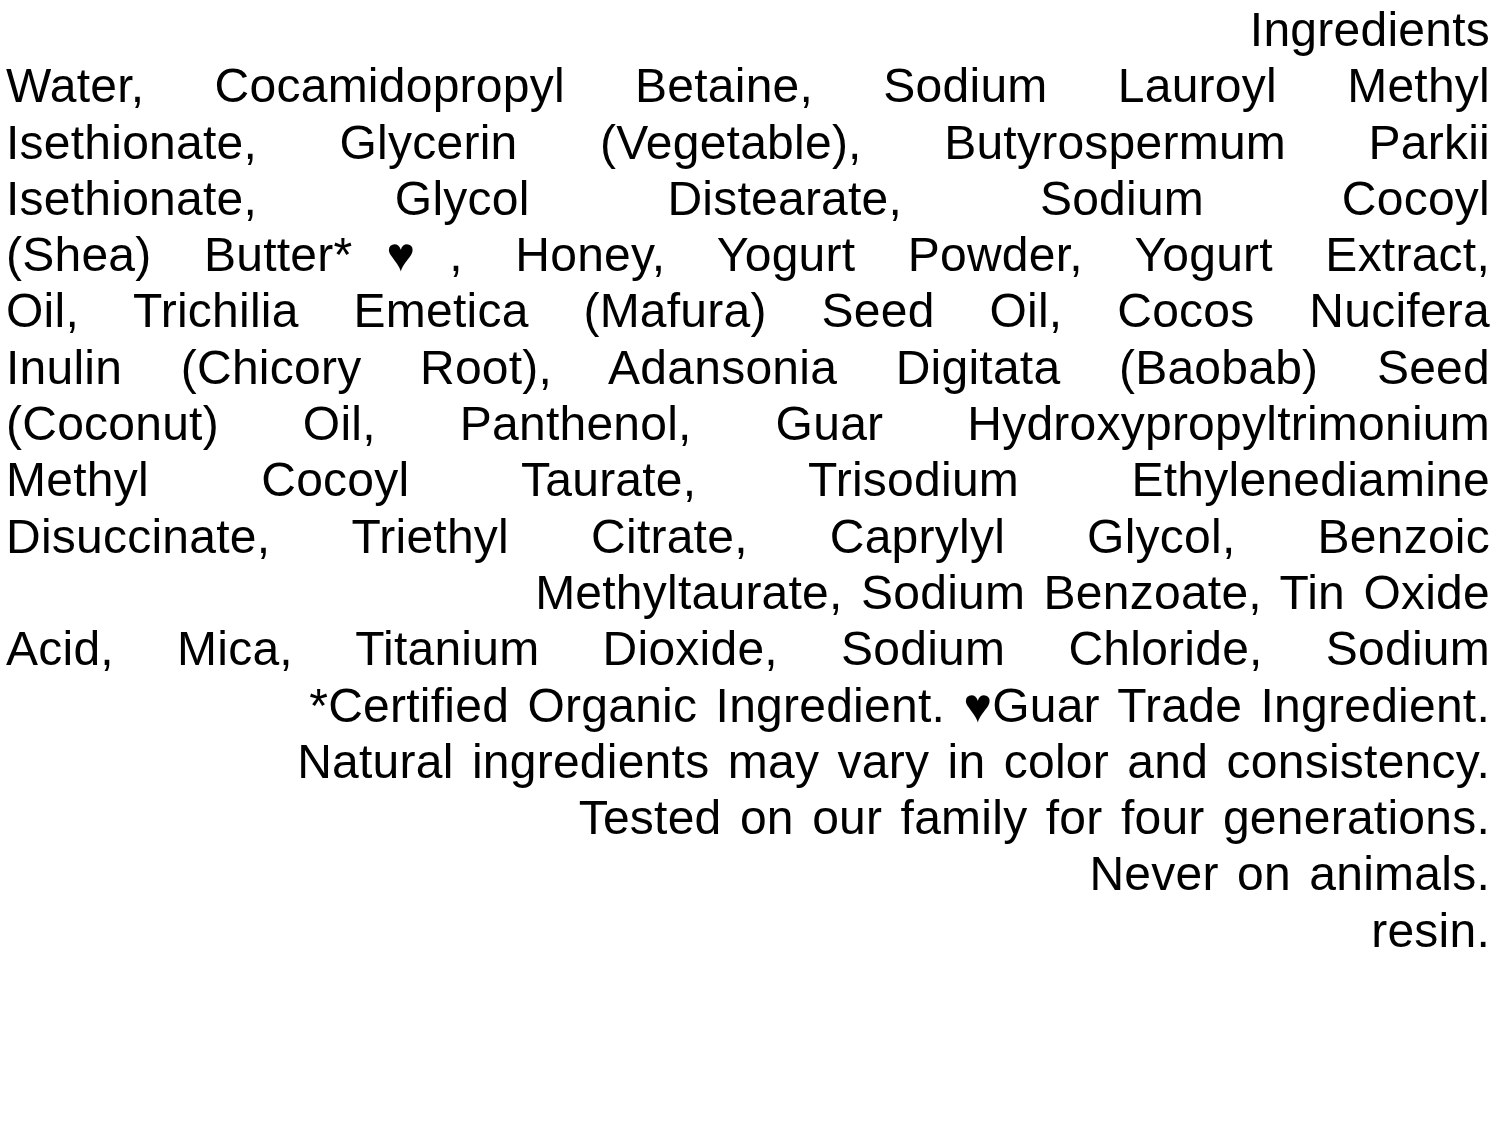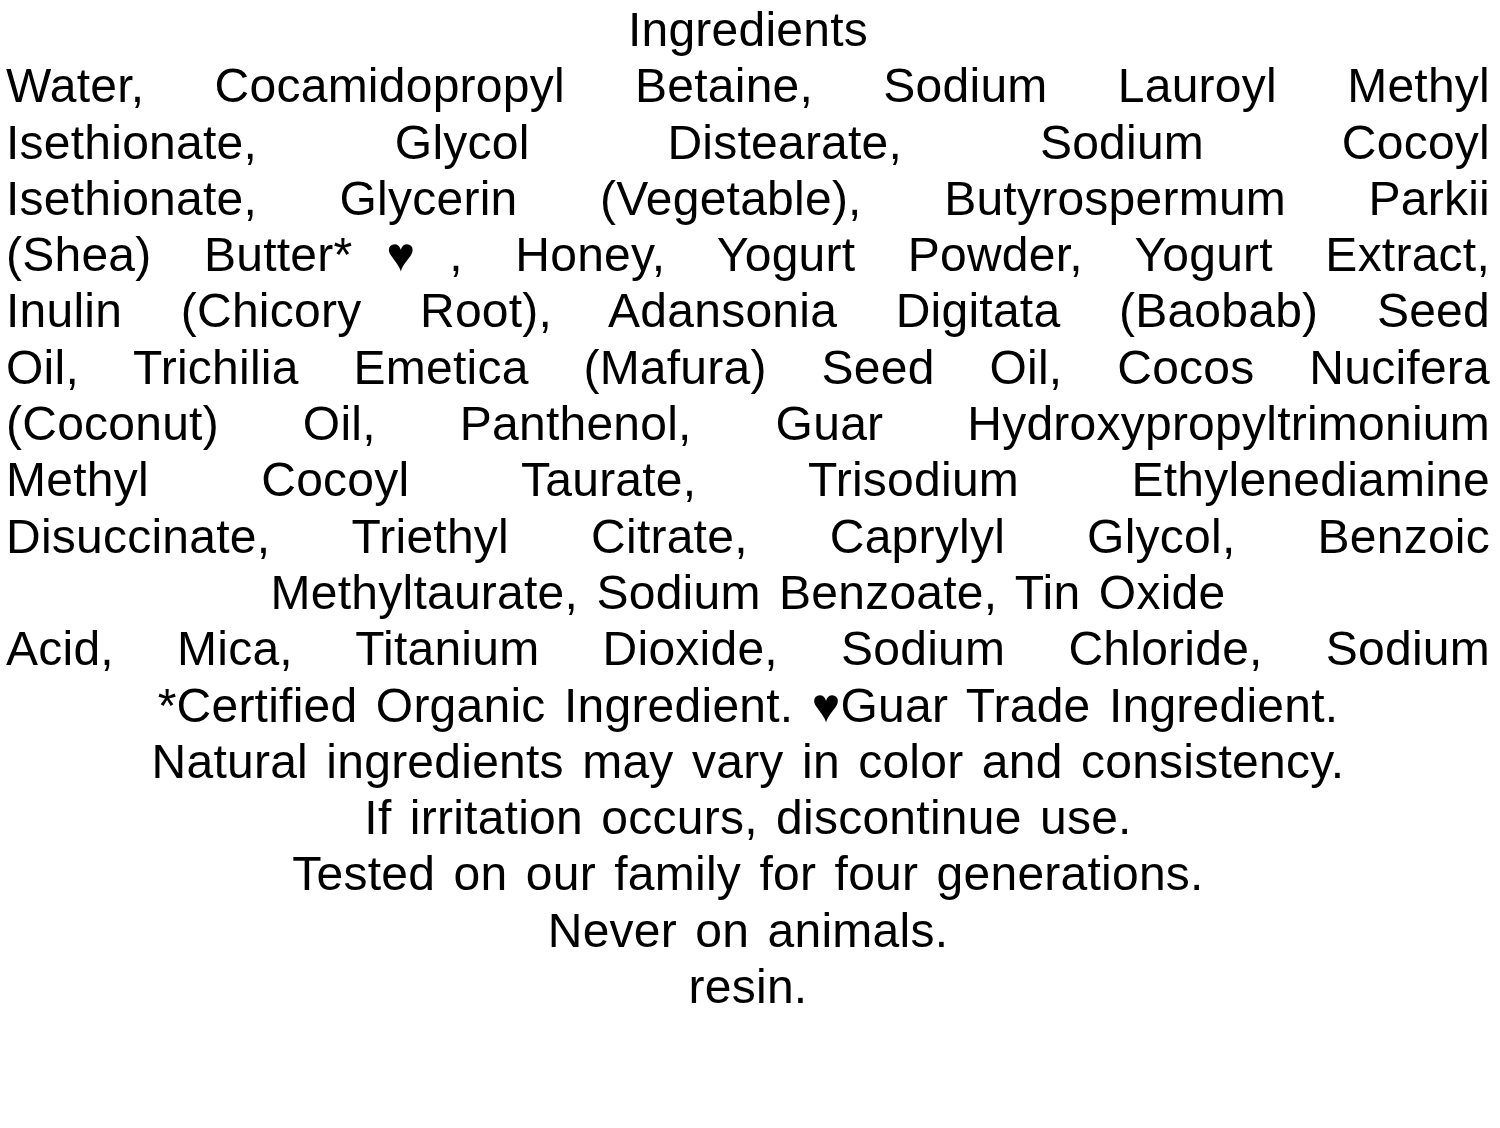--- a/index.html
+++ b/index.html
@@ -28,47 +28,46 @@
     letter-spacing: 0.005em;
   }
   
   .jline {
     white-space: normal;
     text-align: justify;
     text-align-last: justify;
   }
   
   .lline {
-    text-align: center;
+    text-align: right;
   }
 </style>
 </head>
 <body>
 
 <div class="label-wrap">
 
   <div class="line lline">Ingredients</div>
 
   <div>
     <div class="line jline">Water, Cocamidopropyl Betaine, Sodium Lauroyl Methyl</div>
+    <div class="line jline">Isethionate, Glycerin (Vegetable), Butyrospermum Parkii</div>
     <div class="line jline">Isethionate, Glycol Distearate, Sodium Cocoyl</div>
-    <div class="line jline">Isethionate, Glycerin (Vegetable), Butyrospermum Parkii</div>
     <div class="line jline">(Shea) Butter*♥, Honey, Yogurt Powder, Yogurt Extract,</div>
+    <div class="line jline">Oil, Trichilia Emetica (Mafura) Seed Oil, Cocos Nucifera</div>
     <div class="line jline">Inulin (Chicory Root), Adansonia Digitata (Baobab) Seed</div>
-    <div class="line jline">Oil, Trichilia Emetica (Mafura) Seed Oil, Cocos Nucifera</div>
     <div class="line jline">(Coconut) Oil, Panthenol, Guar Hydroxypropyltrimonium</div>
     <div class="line jline">Methyl Cocoyl Taurate, Trisodium Ethylenediamine</div>
     <div class="line jline">Disuccinate, Triethyl Citrate, Caprylyl Glycol, Benzoic</div>
     <div class="line lline">Methyltaurate, Sodium Benzoate, Tin Oxide</div>
     <div class="line jline">Acid, Mica, Titanium Dioxide, Sodium Chloride, Sodium</div>
   </div>
 
   <div class="line lline">*Certified Organic Ingredient. ♥Guar Trade Ingredient.</div>
 
   <div>
     <div class="line lline">Natural ingredients may vary in color and consistency.</div>
-    <div class="line lline">If irritation occurs, discontinue use.</div>
     <div class="line lline">Tested on our family for four generations.</div>
     <div class="line lline">Never on animals.</div>
     <div class="line lline">resin.</div>
   </div>
 
 </div>
 
 </body></html>

